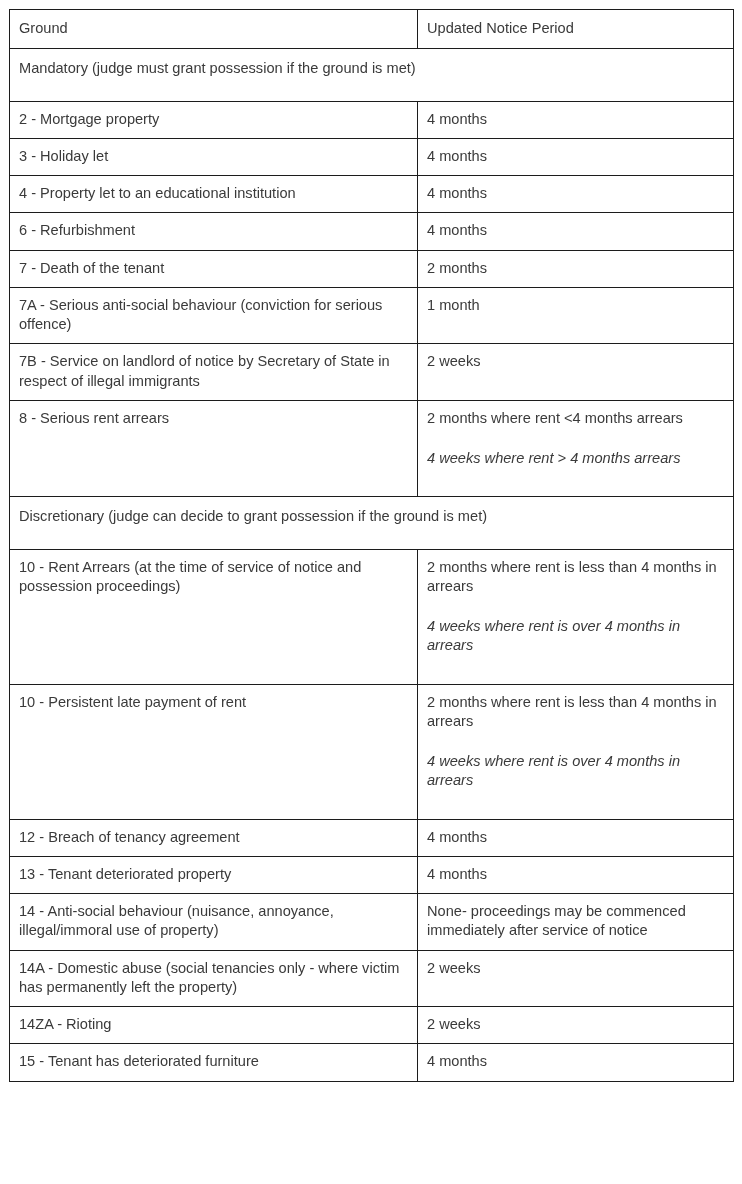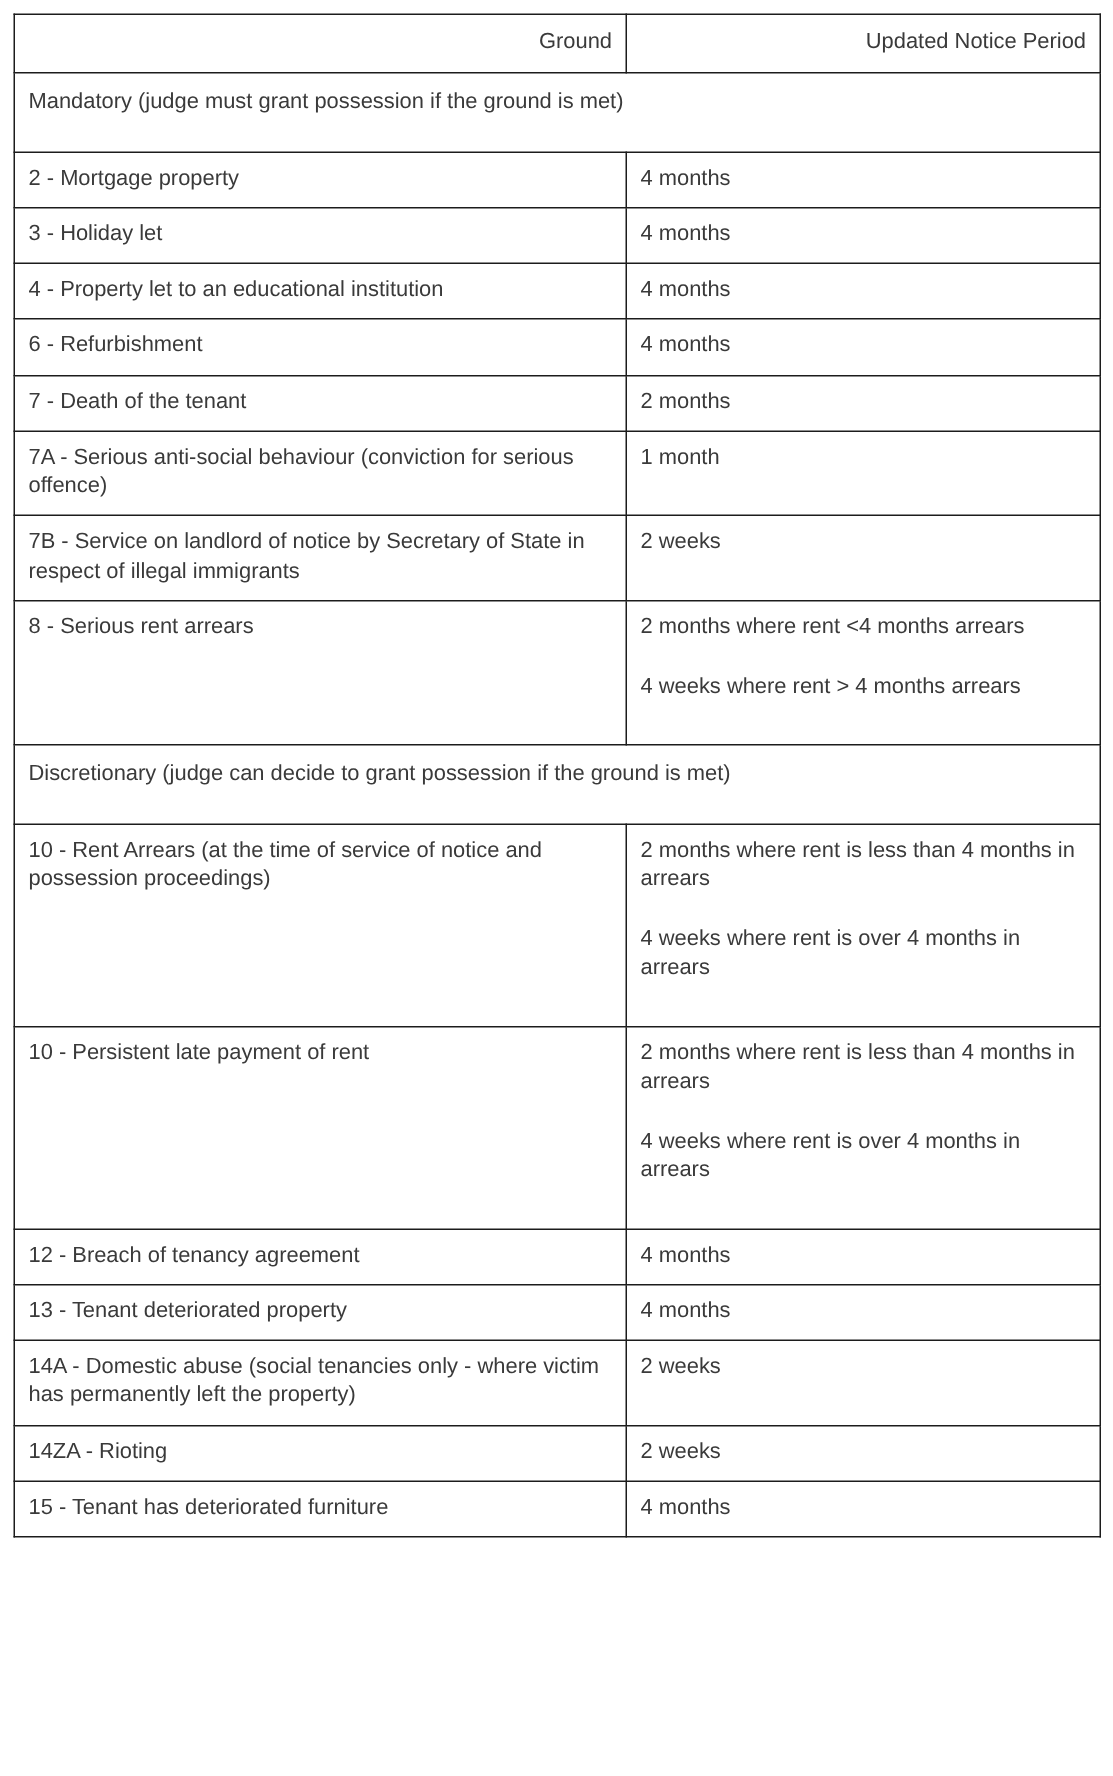--- a/index.html
+++ b/index.html
@@ -43,35 +43,35 @@
     color: #3a3a3a;
     background: #ffffff;
     word-wrap: break-word;
     overflow-wrap: break-word;
   }
 
   
   tr.header-row td {
     padding-top: 9px;
     padding-bottom: 10px;
-    text-align: right;
   }
 
   
   tr.section-row td {
     padding-top: 10px;
     padding-bottom: 22px;
   }
 
   
   td.cell p {
     margin: 0;
   }
   td.cell p + p.spaced {
     margin-top: 21px;
+    font-style: italic;
   }
 
   
   tr.tall-row td {
     padding-bottom: 28px;
   }
 </style>
 </head>
 <body>
 
@@ -161,20 +161,26 @@
             <p>4 months</p>
           </td>
         </tr>
         <tr>
           <td class="cell">13 - Tenant deteriorated property</td>
           <td class="cell">
             <p>4 months</p>
           </td>
         </tr>
         <tr>
+          <td class="cell">14 - Anti-social behaviour (nuisance, annoyance, illegal/immoral use of property)</td>
+          <td class="cell">
+            <p>None- proceedings may be commenced immediately after service of notice</p>
+          </td>
+        </tr>
+        <tr>
           <td class="cell">14A - Domestic abuse (social tenancies only - where victim has permanently left the property)</td>
           <td class="cell">
             <p>2 weeks</p>
           </td>
         </tr>
         <tr>
           <td class="cell">14ZA - Rioting</td>
           <td class="cell">
             <p>2 weeks</p>
           </td>

